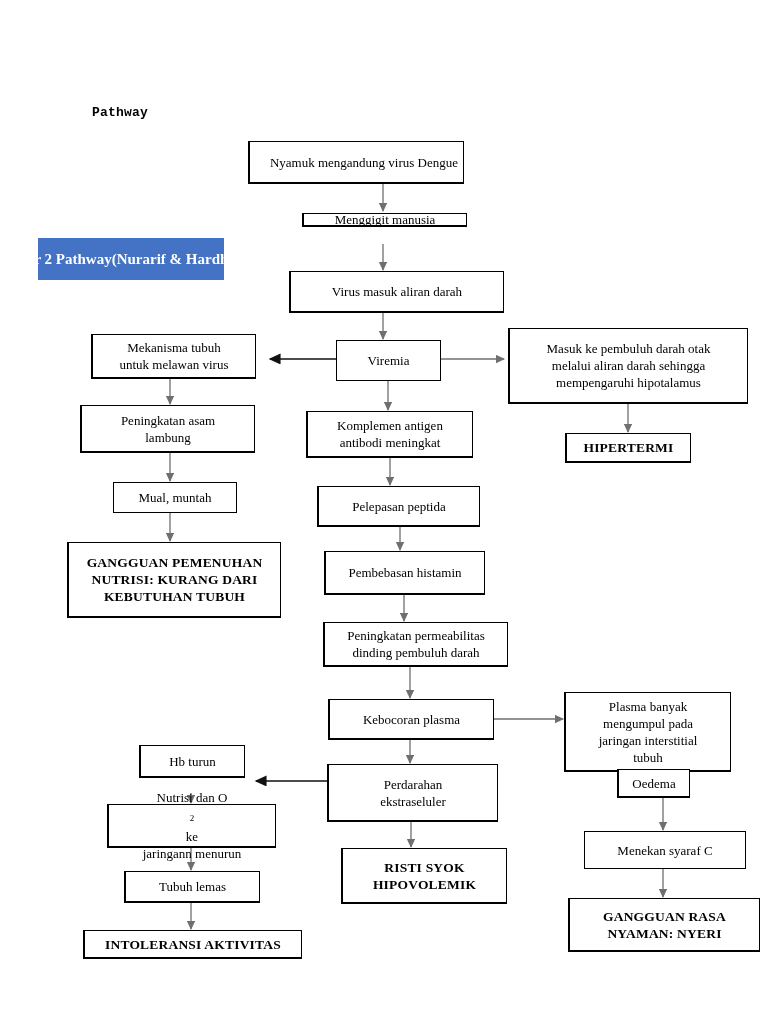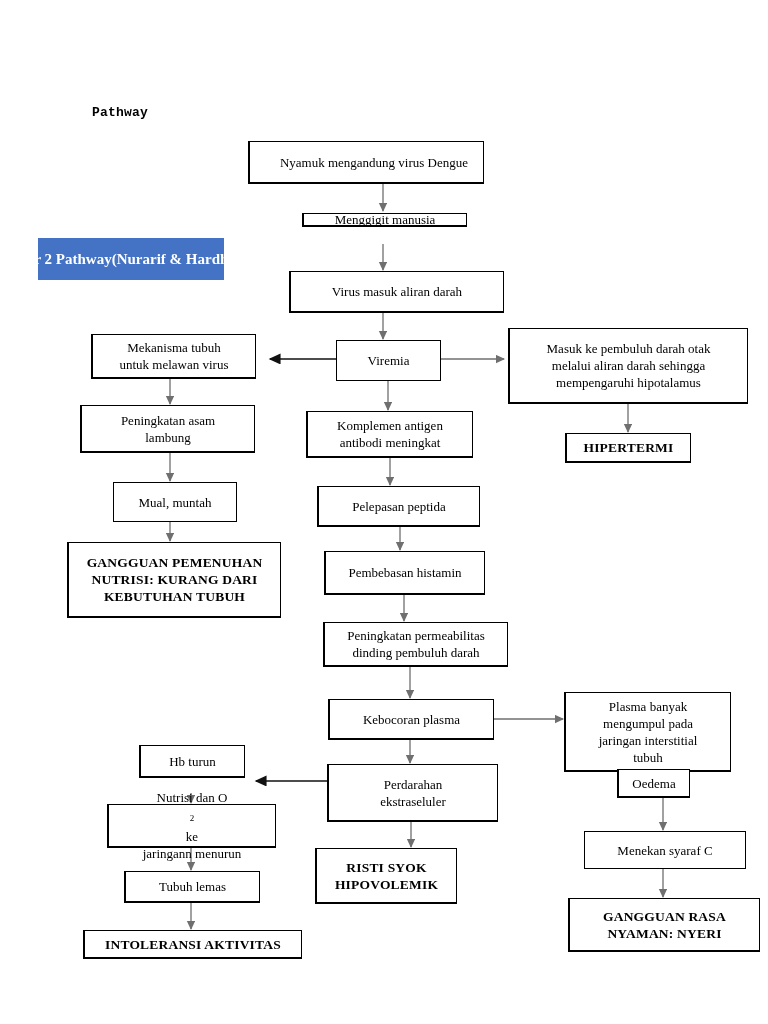--- a/index.html
+++ b/index.html
@@ -160,21 +160,21 @@
         <line x1="191" y1="901" x2="191" y2="929"></line>
       </g>
 
       <g stroke="#111111" stroke-width="1.7" fill="none" marker-end="url(#ahk)">
         <line x1="336" y1="359" x2="270" y2="359"></line>
         <line x1="327" y1="781" x2="256" y2="781"></line>
       </g>
     </svg>
   </div>
 
-  <div class="node shadowed" style="left:248px; top:141px; width:236px; height:43px;padding-left:19px;">
+  <div class="node shadowed" style="left:248px; top:141px; width:216px; height:43px;padding-left:19px;">
     <span class="lines">Nyamuk mengandung virus Dengue</span>
   </div>
 
   <div class="node shadowed" style="left:302px; top:213px; width:165px; height:14px;">
     <span class="lines">Menggigit manusia</span>
   </div>
 
   <div class="node shadowed" style="left:289px; top:271px; width:215px; height:42px;">
     <span class="lines">Virus masuk aliran darah</span>
   </div>
@@ -190,21 +190,21 @@
     </span>
   </div>
 
   <div class="node shadowed" style="left:80px; top:405px; width:175px; height:48px;">
     <span class="lines">
       <span>Peningkatan asam</span>
       <span>lambung</span>
     </span>
   </div>
 
-  <div class="node" style="left:113px; top:482px; width:124px; height:40px;">
+  <div class="node" style="left:113px; top:482px; width:124px; height:31px;">
     <span class="lines">Mual, muntah</span>
   </div>
 
   <div class="node shadowed bold-text" style="left:67px; top:542px; width:214px; height:76px;">
     <span class="lines">
       <span>GANGGUAN PEMENUHAN</span>
       <span>NUTRISI: KURANG DARI</span>
       <span>KEBUTUHAN TUBUH</span>
     </span>
   </div>
@@ -247,21 +247,21 @@
     <span class="lines">Kebocoran plasma</span>
   </div>
 
   <div class="node shadowed" style="left:327px; top:764px; width:171px; height:58px;">
     <span class="lines">
       <span>Perdarahan</span>
       <span>ekstraseluler</span>
     </span>
   </div>
 
-  <div class="node shadowed bold-text" style="left:315px; top:848px; width:142px; height:56px;">
+  <div class="node shadowed bold-text" style="left:341px; top:848px; width:166px; height:56px;">
     <span class="lines">
       <span>RISTI SYOK</span>
       <span>HIPOVOLEMIK</span>
     </span>
   </div>
 
   <div class="node shadowed" style="left:564px; top:692px; width:167px; height:80px;">
     <span class="lines">
       <span>Plasma banyak</span>
       <span>mengumpul pada</span>

